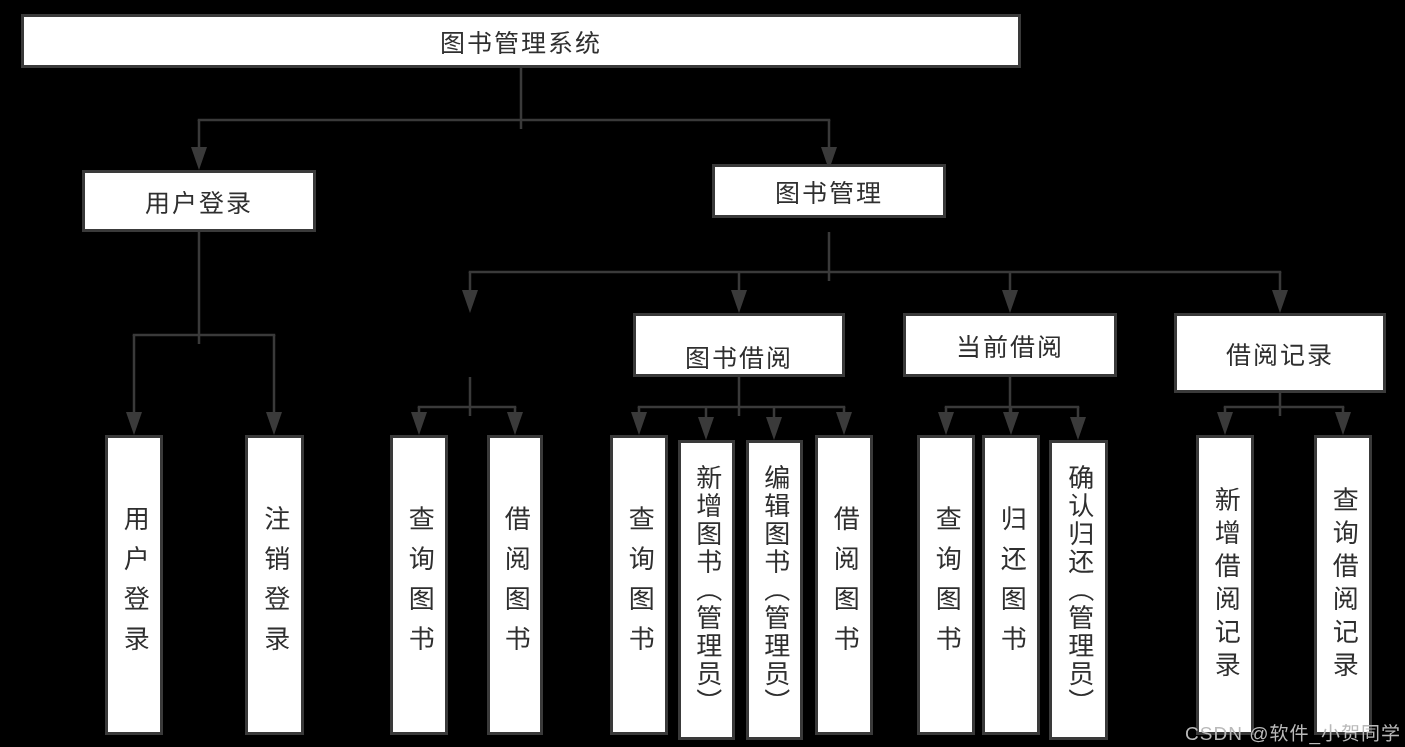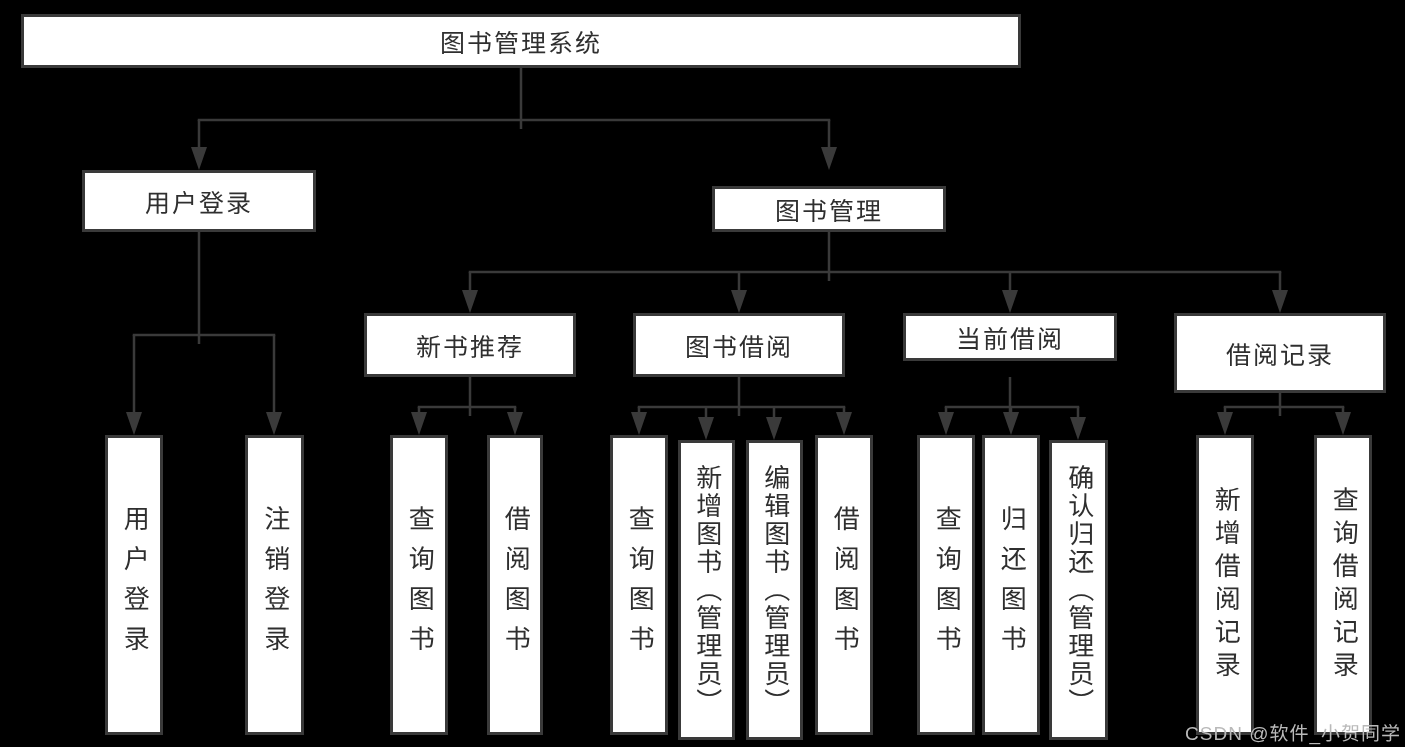--- a/index.html
+++ b/index.html
@@ -43,25 +43,25 @@
     color: #2f2f2f;
     line-height: 1.1;
   }
   .sp4 { letter-spacing: 14px; }
   .sp6 { letter-spacing: 7px; }
   .sp9 { letter-spacing: 2px; }
 
   
   #box-root   { left: 21px;  top: 14px;  width: 1000px; height: 54px; }
   #box-login  { left: 82px;  top: 170px; width: 234px;  height: 62px; }
-  #box-mgmt   { left: 712px; top: 186px; width: 234px;  height: 46px; }
+  #box-mgmt   { left: 712px; top: 164px; width: 234px;  height: 54px; }
 
   #box-newrec { left: 364px;  top: 313px; width: 212px; height: 64px; }
-  #box-borrow { left: 633px;  top: 313px; width: 212px; height: 64px; }
-  #box-curr   { left: 903px;  top: 313px; width: 214px; height: 48px; }
+  #box-borrow { left: 633px;  top: 313px; width: 212px; height: 64px; align-items: flex-end; }
+  #box-curr   { left: 903px;  top: 313px; width: 214px; height: 64px; }
   #box-record { left: 1174px; top: 313px; width: 212px; height: 80px; }
 
   #leaf-1  { left: 105px;  top: 435px; width: 58px; height: 300px; }
   #leaf-2  { left: 245px;  top: 435px; width: 59px; height: 300px; }
   #leaf-3  { left: 390px;  top: 435px; width: 58px; height: 300px; }
   #leaf-4  { left: 487px;  top: 435px; width: 56px; height: 300px; }
   #leaf-5  { left: 610px;  top: 435px; width: 58px; height: 300px; }
   #leaf-6  { left: 678px;  top: 440px; width: 57px; height: 300px; }
   #leaf-7  { left: 746px;  top: 440px; width: 57px; height: 300px; }
   #leaf-8  { left: 815px;  top: 435px; width: 58px; height: 300px; }
@@ -153,23 +153,20 @@
     <span>图书管理系统</span>
   </div>
 
   <div class="node" id="box-login">
     <span>用户登录</span>
   </div>
   <div class="node" id="box-mgmt">
     <span>图书管理</span>
   </div>
 
-  <div class="node" id="box-newrec">
-    <span>新书推荐</span>
-  </div>
   <div class="node" id="box-borrow">
     <span>图书借阅</span>
   </div>
   <div class="node" id="box-curr">
     <span>当前借阅</span>
   </div>
   <div class="node" id="box-record">
     <span>借阅记录</span>
   </div>
 

